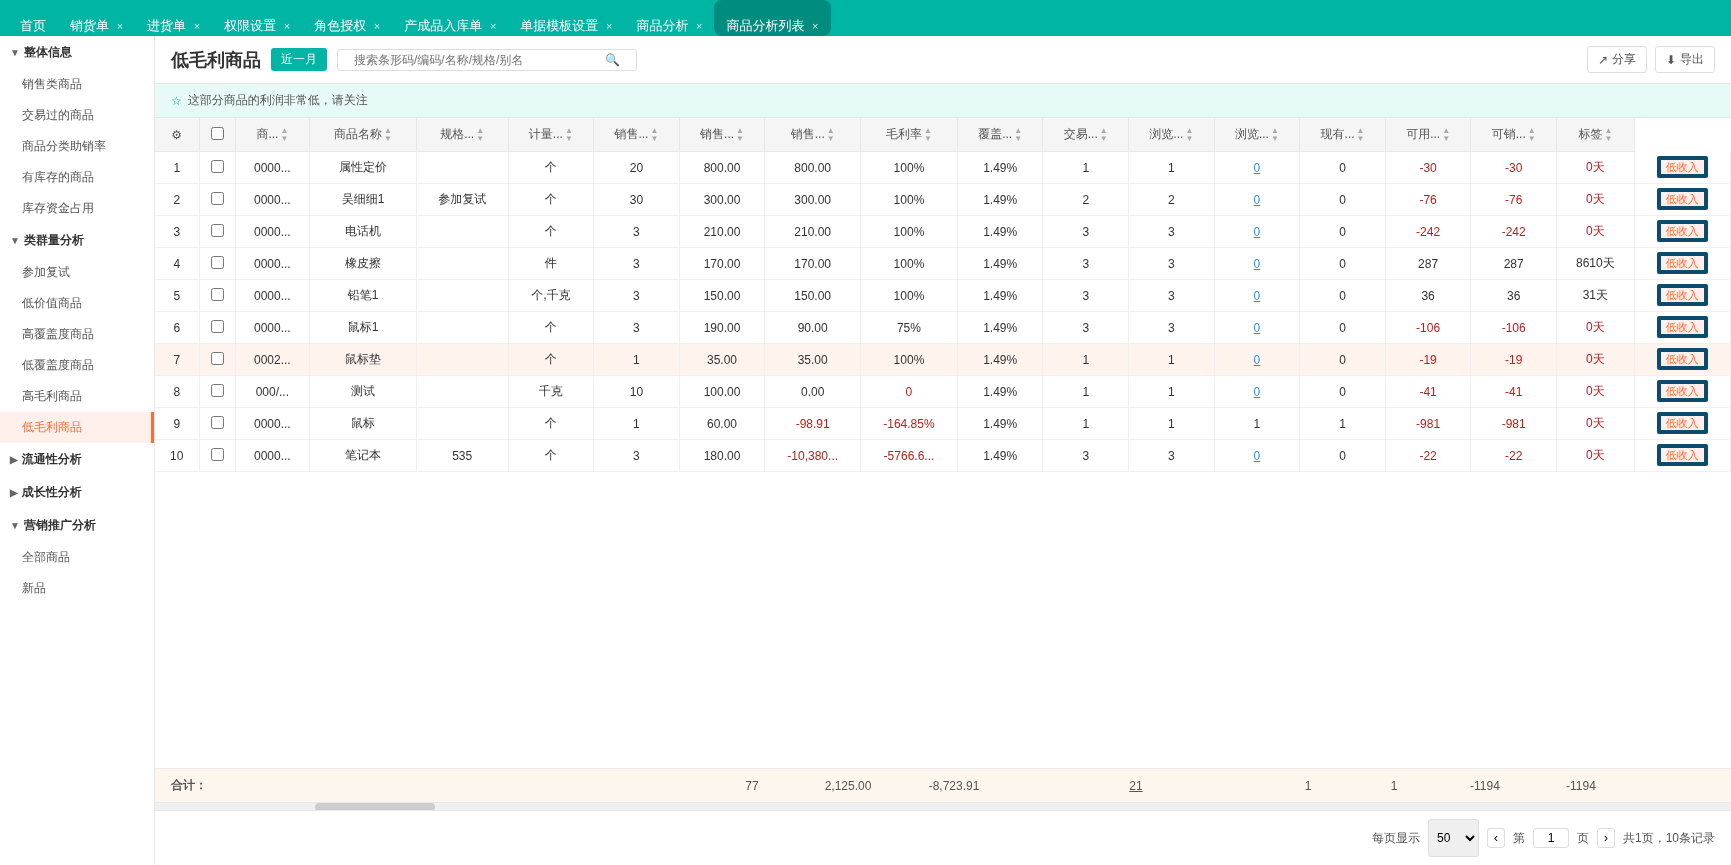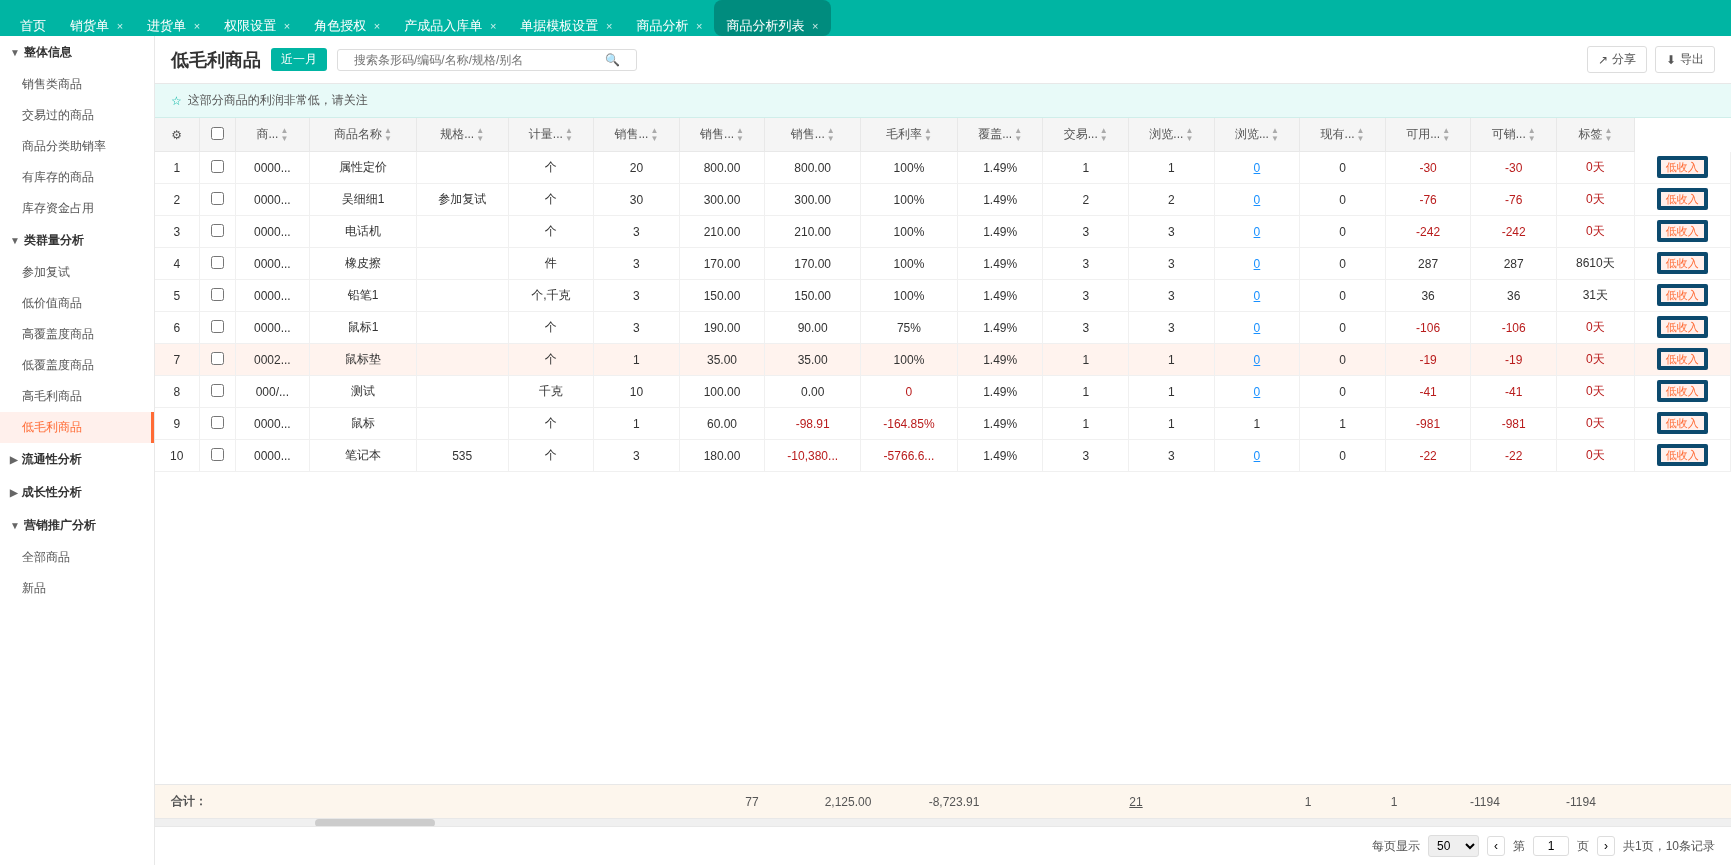--- a/index.html
+++ b/index.html
@@ -53,21 +53,21 @@
     .tag-badge { background: #fff0ec; color: #ff6b35; border: 4px solid #0c4a6e; padding: 1px 5px; border-radius: 2px; font-size: 11px; }
     .red-text { color: #b91c1c; }
     .link-text { color: #1890ff; text-decoration: underline; cursor: pointer; }
     
     
     .total-bar { background: #fdf6ed; border-top: 1px solid #e8e8e8; padding: 8px 16px; display: flex; align-items: center; font-size: 12px; color: #555; }
     .total-bar .total-label { font-weight: bold; margin-right: 4px; }
     
     
     .pagination-bar { background: #fff; border-top: 1px solid #e8e8e8; padding: 8px 16px; display: flex; align-items: center; justify-content: flex-end; gap: 8px; font-size: 12px; color: #555; }
-    .page-size-select { border: 1px solid #ddd; padding: 2px 4px; border-radius: 3px; font-size: 12px; }
+    .page-size-select { border: 1px solid #ddd; padding: 10px 4px; border-radius: 3px; font-size: 12px; }
     .page-btn { border: 1px solid #ddd; background: #fff; padding: 2px 6px; border-radius: 3px; cursor: pointer; font-size: 12px; }
     .page-input { border: 1px solid #ddd; width: 36px; text-align: center; padding: 2px 4px; border-radius: 3px; font-size: 12px; }
     
     
     .horizontal-scroll { height: 8px; background: #f0f0f0; border-top: 1px solid #e8e8e8; }
     .horizontal-scroll-thumb { height: 8px; width: 120px; background: #ccc; border-radius: 4px; margin-left: 160px; }
     
     .col-sort { display: flex; align-items: center; justify-content: center; gap: 2px; }
     .sort-arrows { display: flex; flex-direction: column; font-size: 8px; line-height: 1; color: #aaa; }
   </style>

